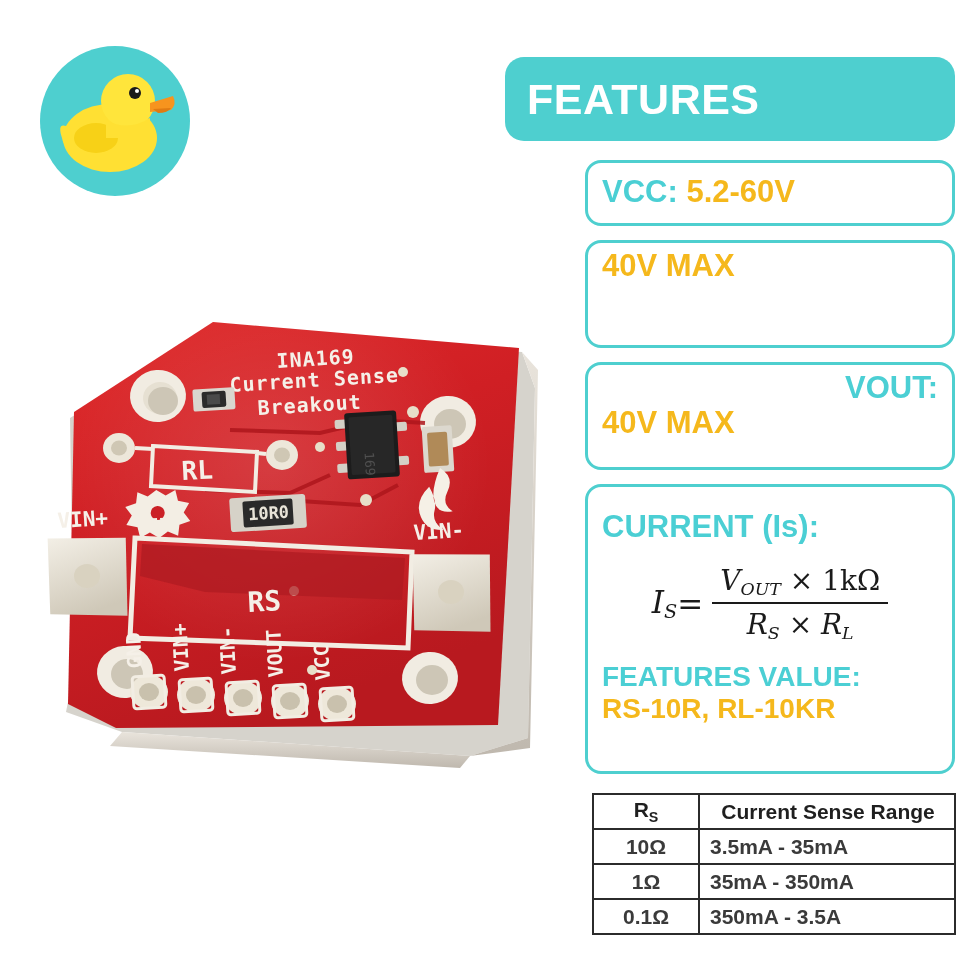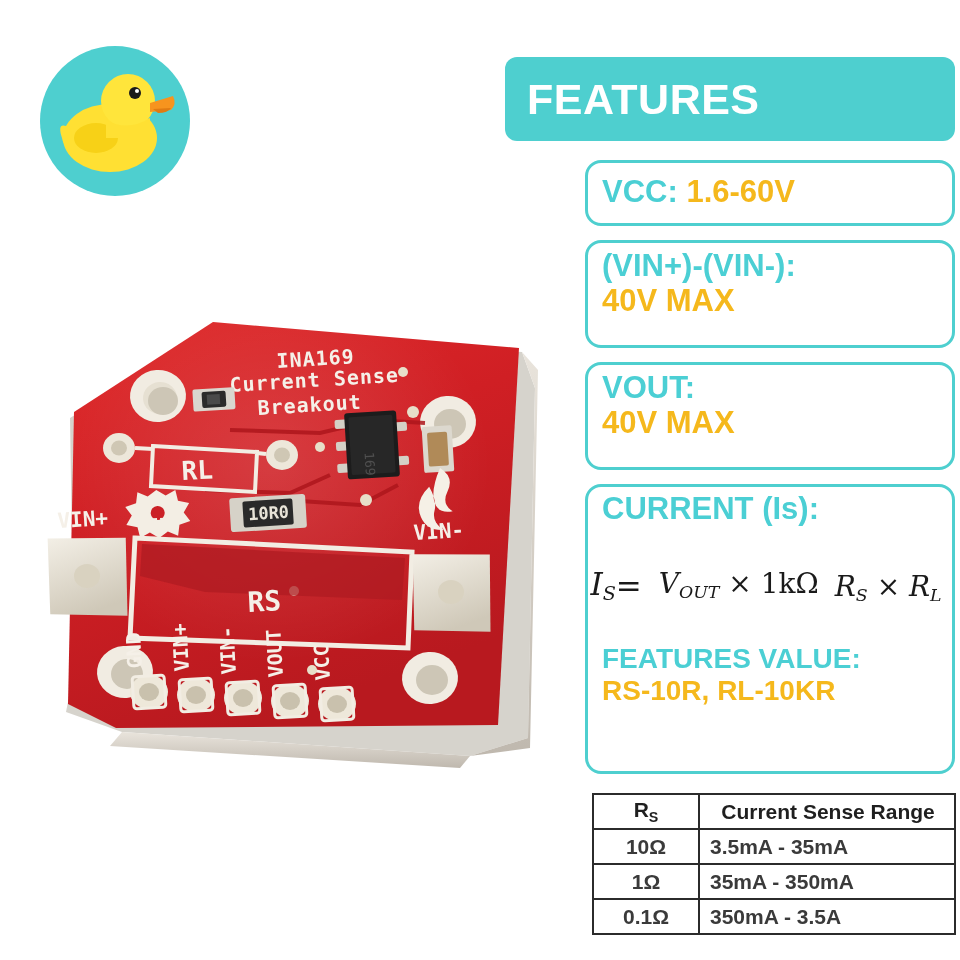--- a/index.html
+++ b/index.html
@@ -17,58 +17,58 @@
   .logo-circle{position:absolute;inset:0;border-radius:50%;background:#4ECFCF;}
   .logo-duck{position:absolute;left:0;top:0;width:150px;height:150px;}
 
   
   .pcb-wrap{position:absolute;left:30px;top:300px;width:530px;height:490px;}
   .pcb-svg{position:absolute;left:0;top:0;}
 
   
   .features-header{
     position:absolute;left:505px;top:57px;width:450px;height:84px;
-    background:#4ECFCF;border-radius:12px;
+    background:#4ECFCF;border-radius:19px;
     display:flex;align-items:center;
     box-sizing:border-box;padding-left:22px;
   }
   .features-header .txt{
     color:#ffffff;font-size:43px;font-weight:bold;letter-spacing:0.5px;
     line-height:1;
   }
 
   .fbox{
     position:absolute;left:585px;width:370px;
     border:3px solid #4ECFCF;border-radius:16px;
     background:#ffffff;box-sizing:border-box;
     padding:6px 14px 8px 14px;
   }
-  .fbox .lbl{color:#4BCFD4;font-size:31px;font-weight:bold;line-height:1.12;}
+  .fbox .lbl{color:#4BCFD4;font-size:31px;font-weight:bold;line-height:1.12;text-align:right;}
   .fbox .val{color:#F5B81C;font-size:31px;font-weight:bold;line-height:1.12;}
   .fbox .oneline{font-size:31px;font-weight:bold;line-height:1.25;white-space:nowrap;}
   .fbox .oneline .lbl,.fbox .oneline .val{font-size:31px;display:inline;}
 
   #box-vcc{top:160px;height:66px;display:flex;align-items:center;}
   #box-vin{top:240px;height:108px;}
   #box-vout{top:362px;height:108px;}
-  #box-cur{top:484px;height:290px;padding-top:4px;}
+  #box-cur{top:484px;height:290px;padding-top:22px;}
 
   #box-cur .cur-title{color:#4BCFD4;font-size:31px;font-weight:bold;line-height:1.15;}
   #box-cur .default-lbl{color:#4BCFD4;font-size:28px;font-weight:bold;line-height:1.15;}
   #box-cur .default-val{color:#F5B81C;font-size:28px;font-weight:bold;line-height:1.15;}
 
   
   .formula{
     display:flex;align-items:center;justify-content:center;
     font-family:"DejaVu Serif", serif;color:#1a1a1a;
     margin:10px 0 8px 0;height:98px;
   }
   .formula .lhs{font-style:italic;font-size:31px;}
   .formula .eq{font-size:31px;margin-right:9px;}
-  .formula .frac{display:inline-flex;align-items:center;}
+  .formula .frac{display:inline-flex;flex-direction:column;align-items:center;}
   .formula .num{font-size:28px;padding:0 8px 3px 8px;white-space:nowrap;font-style:italic;}
   .formula .den{font-size:28px;padding:4px 8px 0 8px;white-space:nowrap;font-style:italic;}
   .formula .bar{width:100%;height:2px;background:#1a1a1a;}
   .formula sub{font-size:0.62em;font-style:italic;vertical-align:-0.28em;}
   .formula .upr{font-style:normal;}
 
   
   .rs-table{
     position:absolute;left:592px;top:793px;
     border-collapse:collapse;
@@ -288,26 +288,25 @@
     </svg>
   </div>
 
   <div class="features-header">
     <span class="txt">FEATURES</span>
   </div>
 
   <div class="fbox" id="box-vcc">
     <div class="oneline">
       <span class="lbl">VCC:</span>
-      <span class="val">1.6-60V</span>
+      <span class="val">5.2-60V</span>
     </div>
   </div>
 
   <div class="fbox" id="box-vin">
-    <div class="lbl">(VIN+)-(VIN-):</div>
     <div class="val">40V MAX</div>
   </div>
 
   <div class="fbox" id="box-vout">
     <div class="lbl">VOUT:</div>
     <div class="val">40V MAX</div>
   </div>
 
   <div class="fbox" id="box-cur">
     <div class="cur-title">CURRENT (Is):</div>

